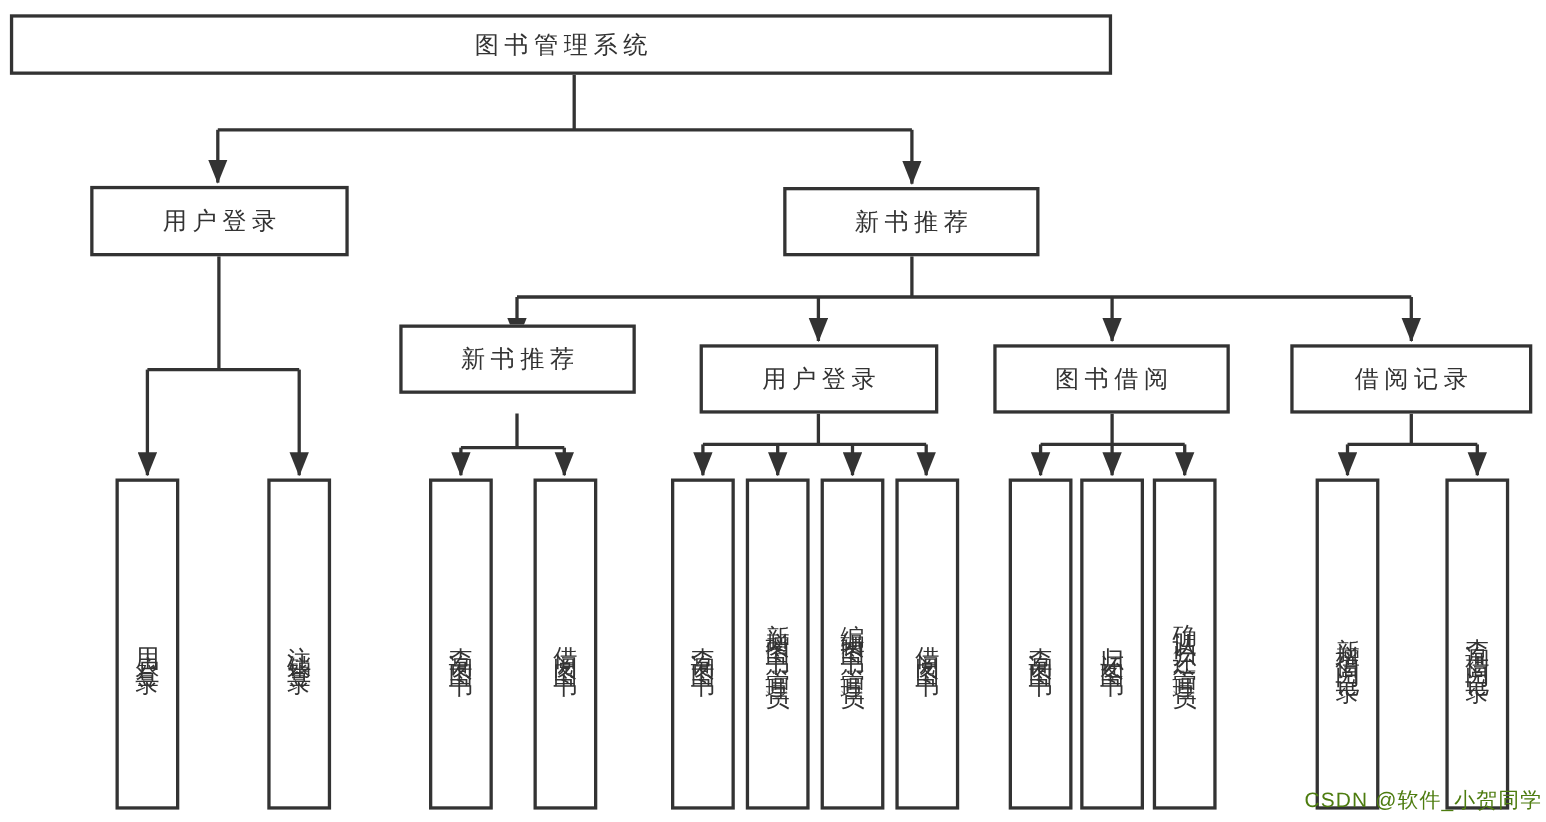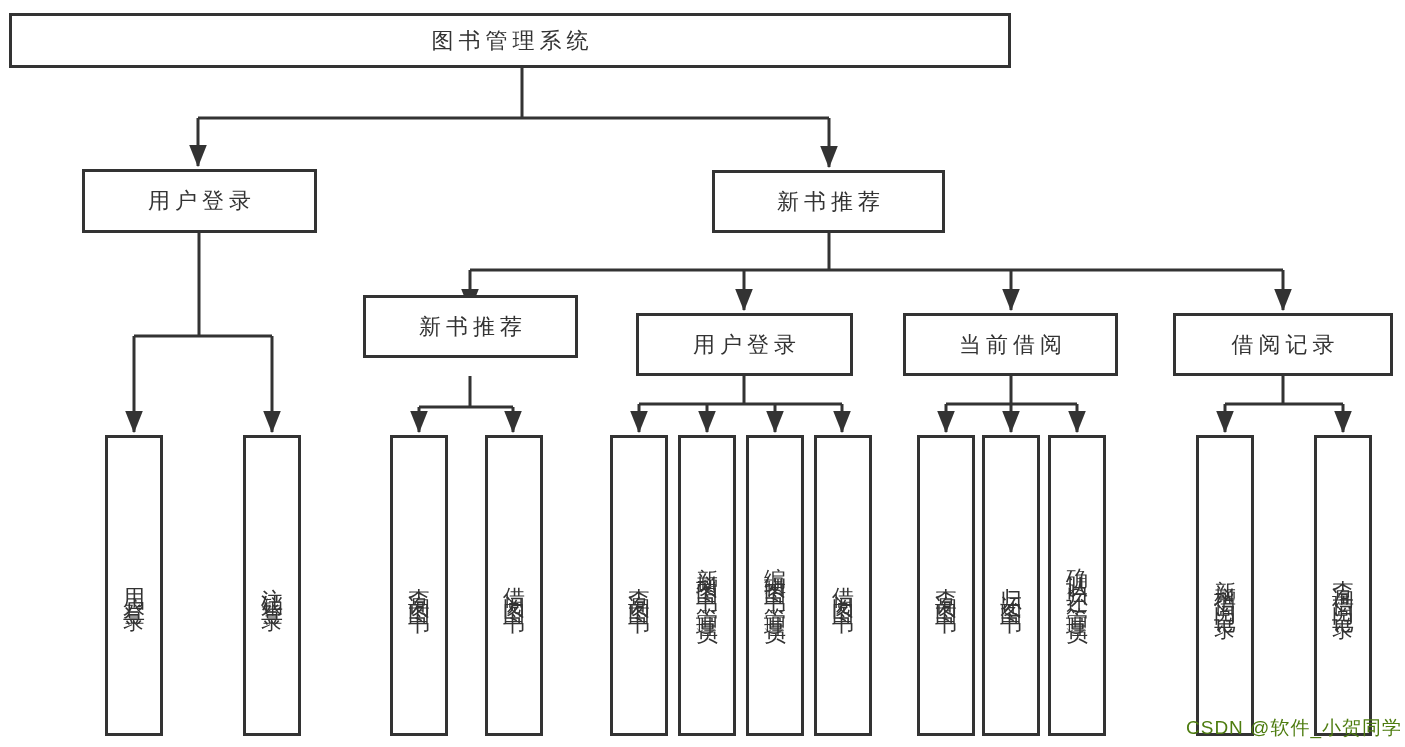--- a/index.html
+++ b/index.html
@@ -126,21 +126,21 @@
     </g>
   </svg>
 
   <div id="n-root" class="box">图书管理系统</div>
 
   <div id="n-user-login" class="box">用户登录</div>
   <div id="n-book-mgmt" class="box">新书推荐</div>
 
   <div id="n-new-books" class="box">新书推荐</div>
   <div id="n-book-borrow" class="box">用户登录</div>
-  <div id="n-current-borrow" class="box">当前借阅</div>
+  <div id="n-current-borrow" class="box">图书借阅</div>
   <div id="n-borrow-records" class="box">借阅记录</div>
 
   <div id="lf1" class="leaf">
     <span>用户登录</span>
   </div>
   <div id="lf2" class="leaf">
     <span>注销登录</span>
   </div>
   <div id="lf3" class="leaf">
     <span>查询图书</span>

